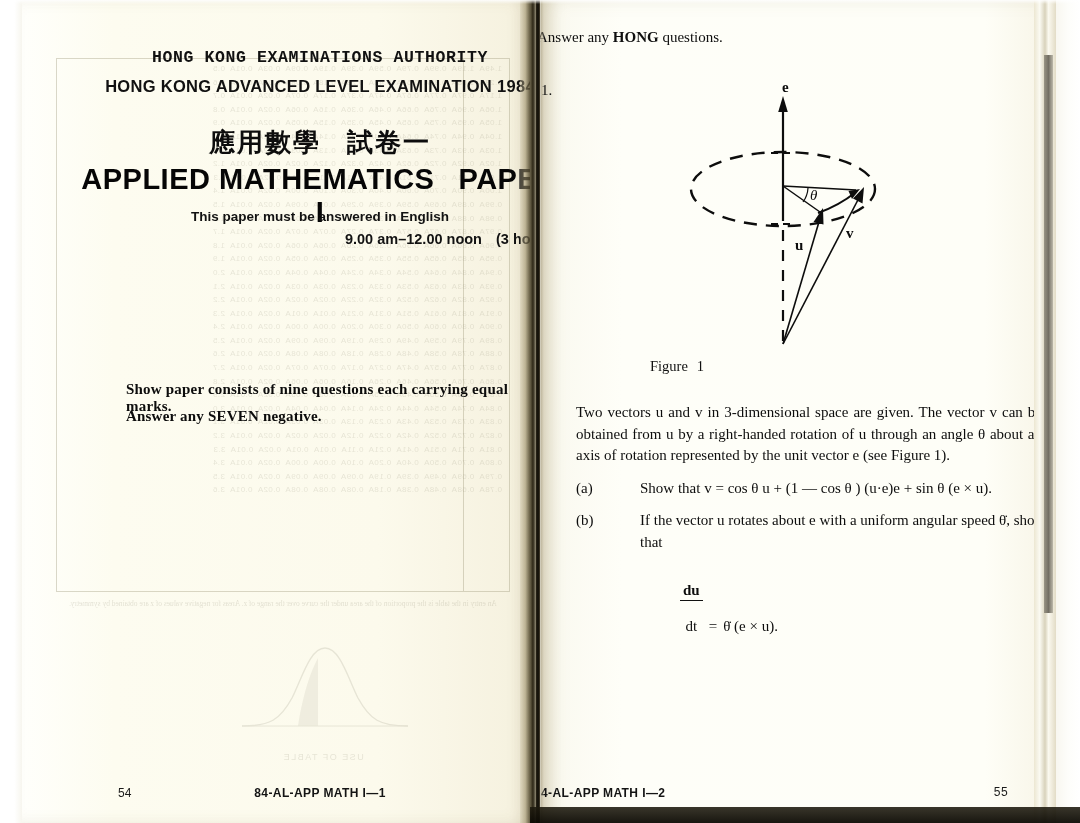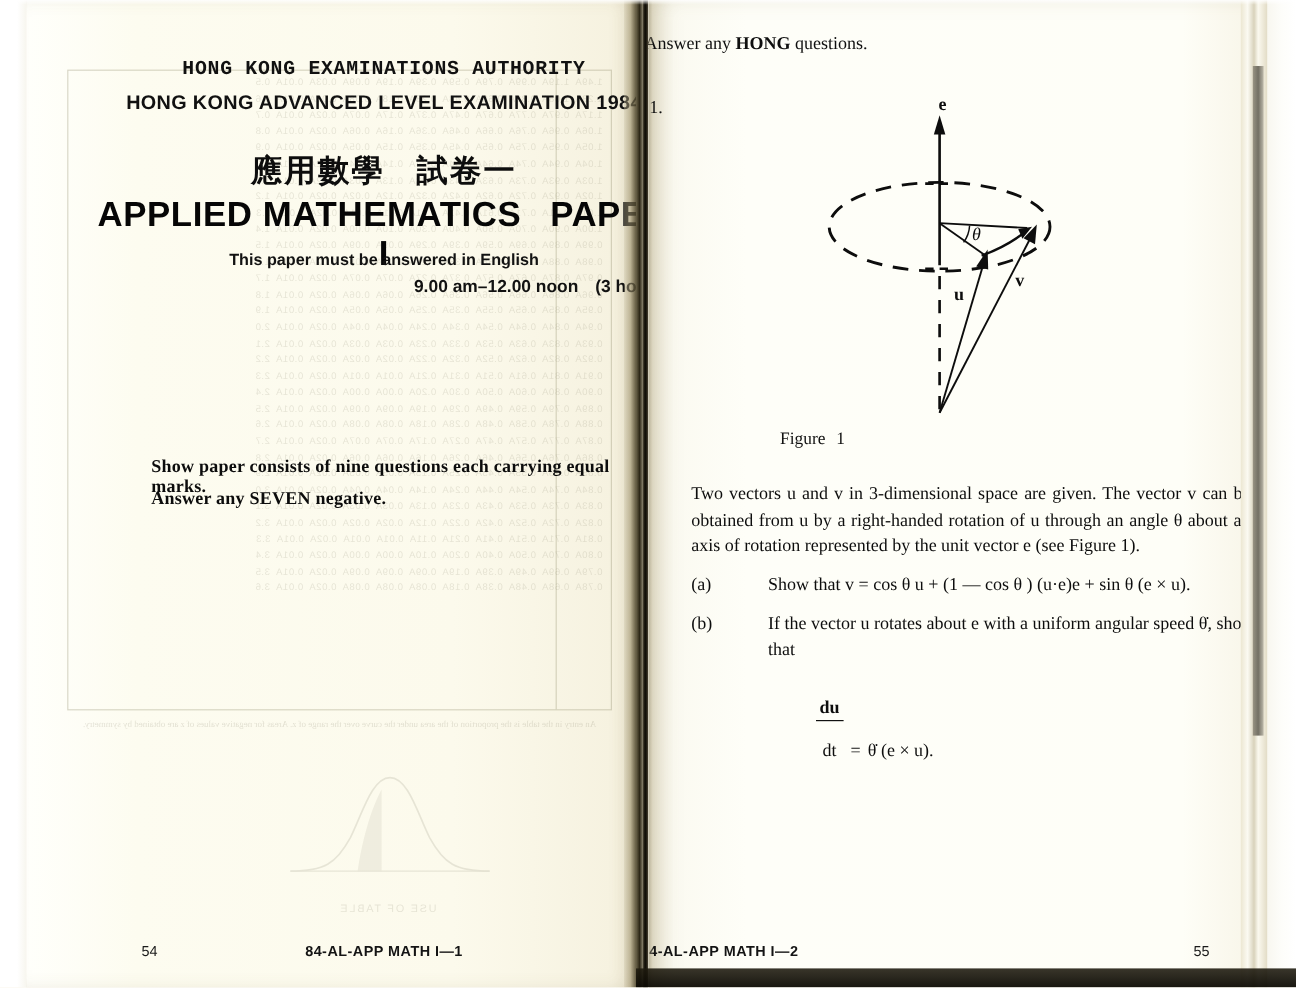--- a/index.html
+++ b/index.html
@@ -190,21 +190,21 @@
   .frac{display:inline-flex;flex-direction:column;align-items:center;line-height:1.05;}
   .frac .num{border-bottom:1.2px solid #111;padding:0 3px 1px 3px;}
   .frac .den{padding:1px 3px 0 3px;margin-top:17px;}
   .pg-right-code{
     position:absolute;left:541px;top:786px;
     font-family:"Liberation Sans", sans-serif;font-weight:bold;font-size:12px;
     letter-spacing:.4px;color:#141414;
   }
   .pg-right-num{
     position:absolute;right:72px;top:786px;
-    font-family:Liberation Sans, sans-serif;font-size:12px;color:#1a1a1a;
+    font-family:Liberation Mono, monospace;font-size:12px;color:#1a1a1a;
   }
   .bold{font-weight:bold;}
 </style>
 </head>
 <body>
 
 <div class="book">
 
   <div class="outer-left"></div>
   <div class="outer-right"></div>

